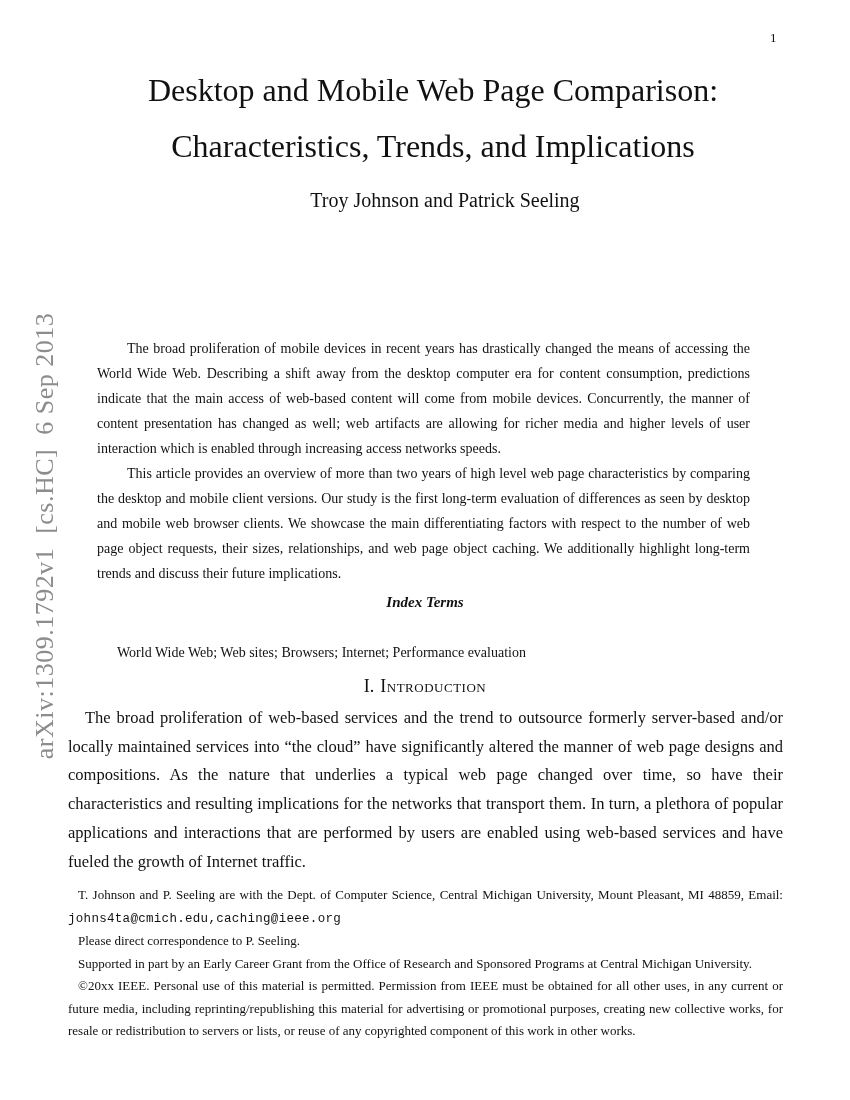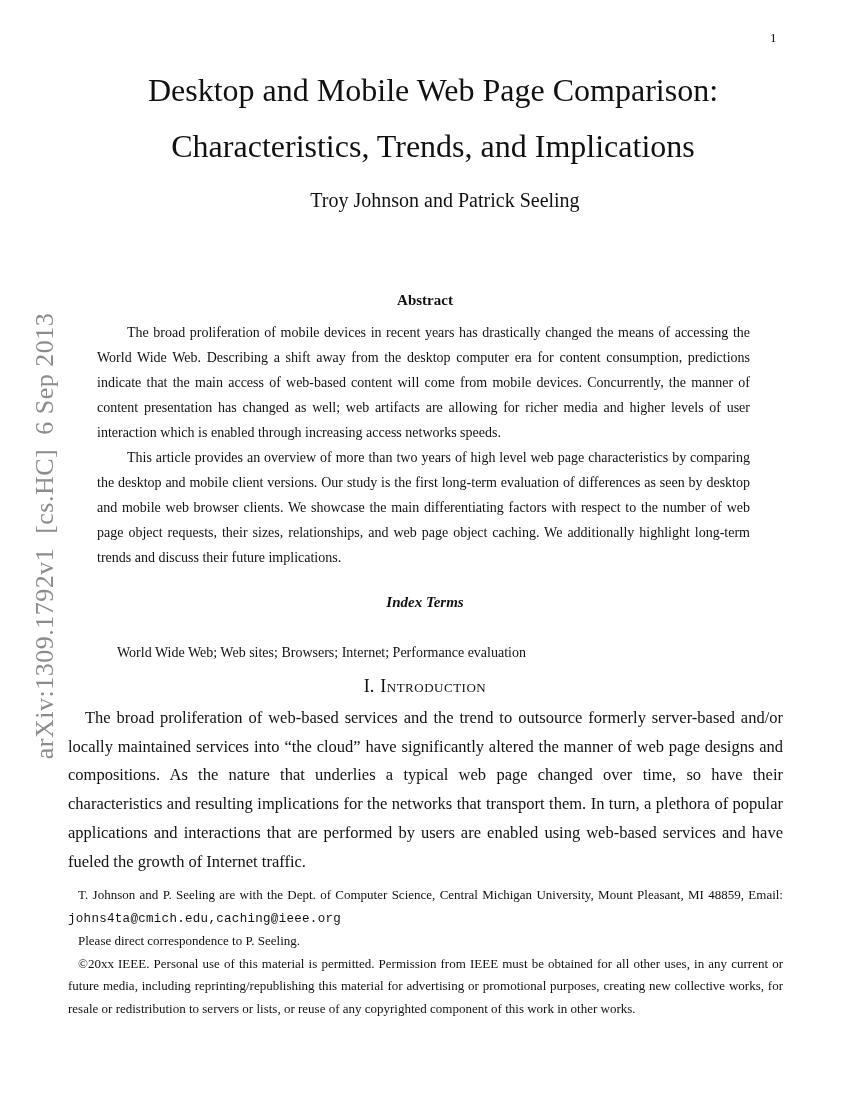--- a/index.html
+++ b/index.html
@@ -62,21 +62,21 @@
     width: 850px;
     text-align: center;
     font-size: 15px;
     font-weight: 700;
     line-height: 18px;
   }
   .abstract-heading { top: 291px; }
   .index-heading   { top: 593px; font-style: italic; }
   .abstract-body {
     position: absolute;
-    top: 320px;
+    top: 336px;
     left: 97px;
     width: 653px;
     font-size: 14px;
     line-height: 25px;
     text-align: justify;
   }
   .abstract-body p { margin: 0; text-indent: 30px; }
   .index-body {
     position: absolute;
     top: 623px;
@@ -133,36 +133,36 @@
 
   <div class="watermark">arXiv:1309.1792v1  [cs.HC]  6 Sep 2013</div>
 
   <h1 class="title">
     <span class="title-line">Desktop and Mobile Web Page Comparison:</span>
     <span class="title-line">Characteristics, Trends, and Implications</span>
   </h1>
 
   <div class="authors">Troy Johnson and Patrick Seeling</div>
 
-  <div class="abstract-heading">Abstract</div>
 
   <div class="abstract-body">
     <p>The broad proliferation of mobile devices in recent years has drastically changed the means of accessing the World Wide Web. Describing a shift away from the desktop computer era for content consumption, predictions indicate that the main access of web-based content will come from mobile devices. Concurrently, the manner of content presentation has changed as well; web artifacts are allowing for richer media and higher levels of user interaction which is enabled through increasing access networks speeds.</p>
     <p>This article provides an overview of more than two years of high level web page characteristics by comparing the desktop and mobile client versions. Our study is the first long-term evaluation of differences as seen by desktop and mobile web browser clients. We showcase the main differentiating factors with respect to the number of web page object requests, their sizes, relationships, and web page object caching. We additionally highlight long-term trends and discuss their future implications.</p>
   </div>
 
   <div class="index-heading">Index Terms</div>
 
   <div class="index-body">World Wide Web; Web sites; Browsers; Internet; Performance evaluation</div>
 
   <div class="section-heading">
     <span class="section-number">I.</span><span class="sc">Introduction</span>
   </div>
 
   <div class="intro-para">The broad proliferation of web-based services and the trend to outsource formerly server-based and/or locally maintained services into “the cloud” have significantly altered the manner of web page designs and compositions. As the nature that underlies a typical web page changed over time, so have their characteristics and resulting implications for the networks that transport them. In turn, a plethora of popular applications and interactions that are performed by users are enabled using web-based services and have fueled the growth of Internet traffic.</div>
 
   <div class="footnotes">
     <p><span>T. Johnson and P. Seeling are with the Dept. of Computer Science, Central Michigan University, Mount Pleasant, MI 48859, Email:</span> <span class="mono">johns4ta@cmich.edu,caching@ieee.org</span></p>
     <p>Please direct correspondence to P. Seeling.</p>
+    <p>Supported in part by an Early Career Grant from the Office of Research and Sponsored Programs at Central Michigan University.</p>
     <p>©20xx IEEE. Personal use of this material is permitted. Permission from IEEE must be obtained for all other uses, in any current or future media, including reprinting/republishing this material for advertising or promotional purposes, creating new collective works, for resale or redistribution to servers or lists, or reuse of any copyrighted component of this work in other works.</p>
   </div>
 
 </div>
 
 </body></html>

